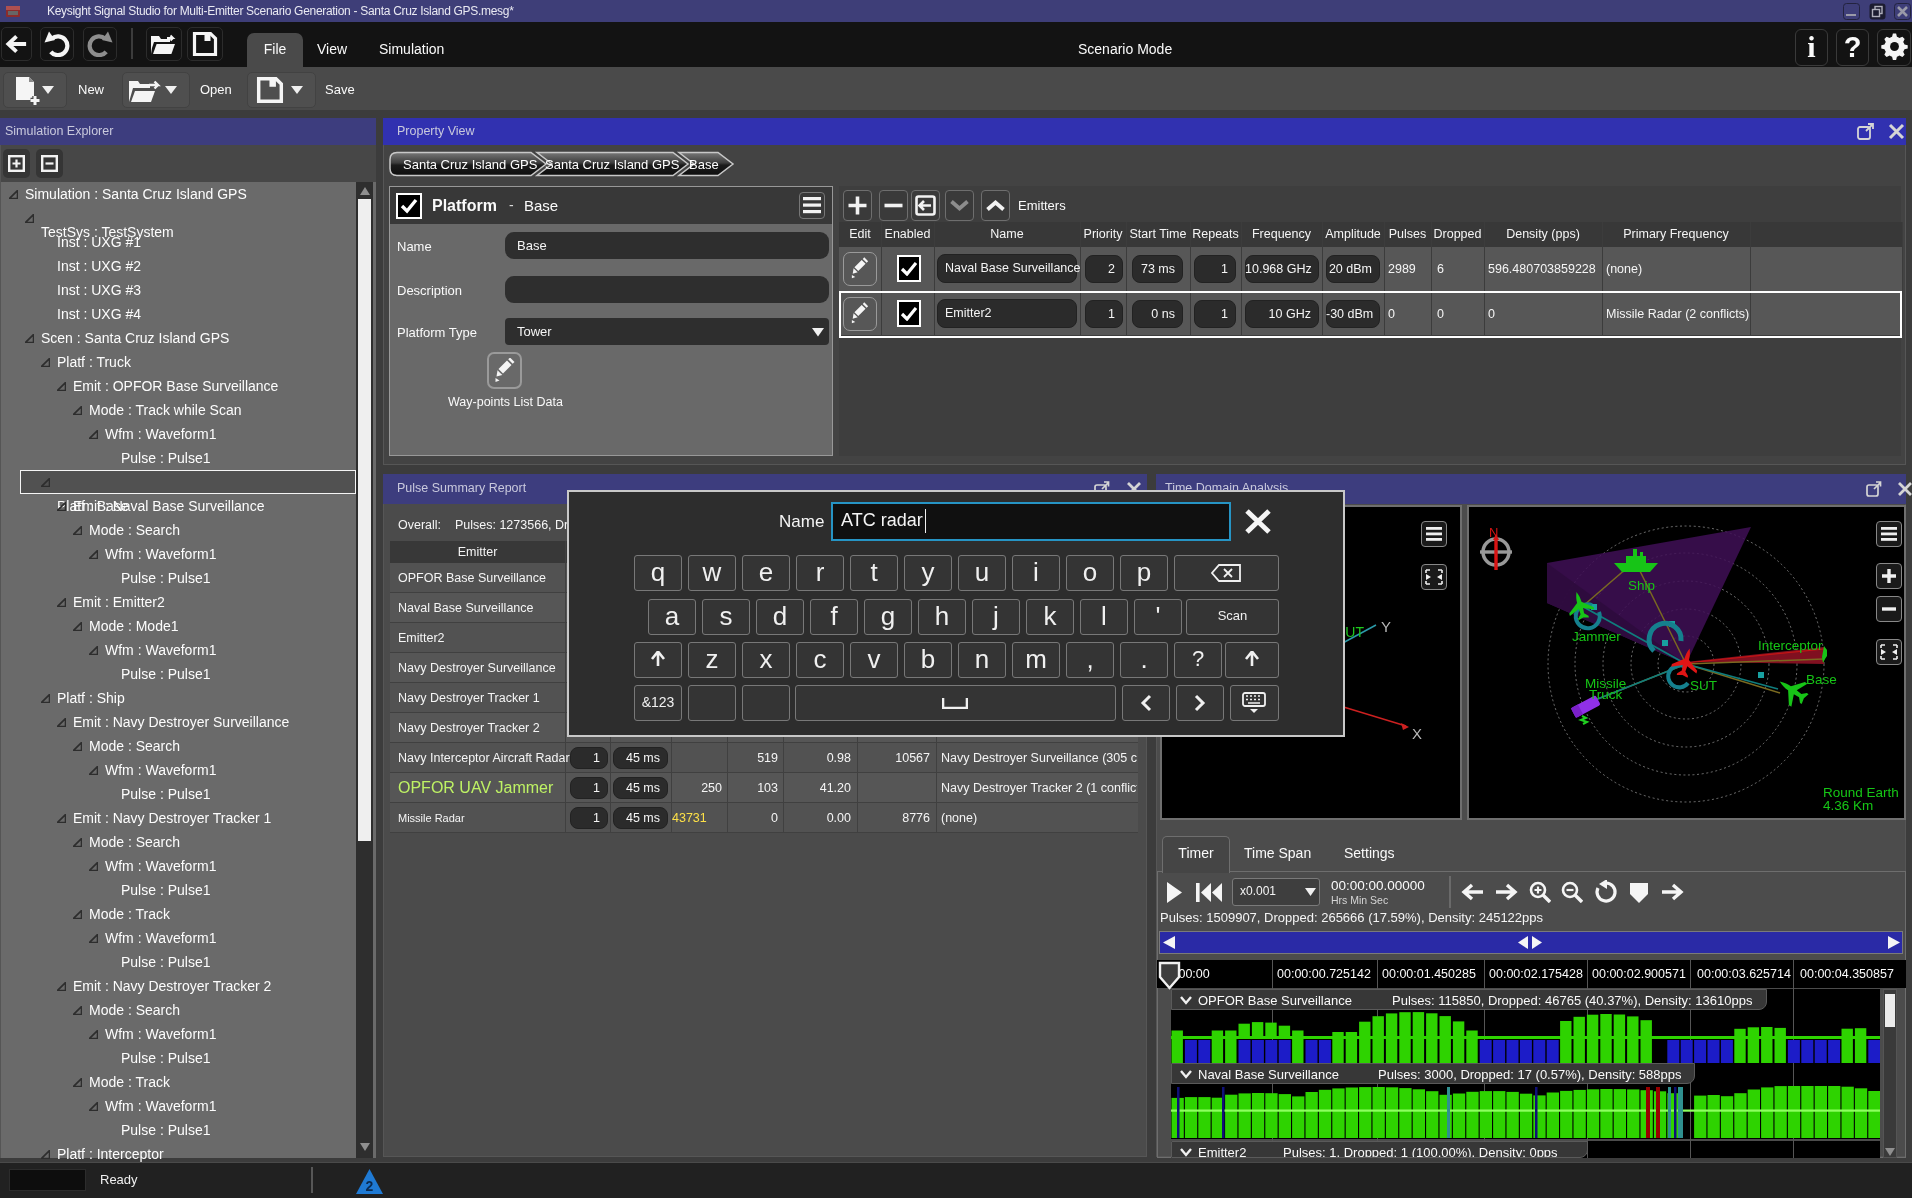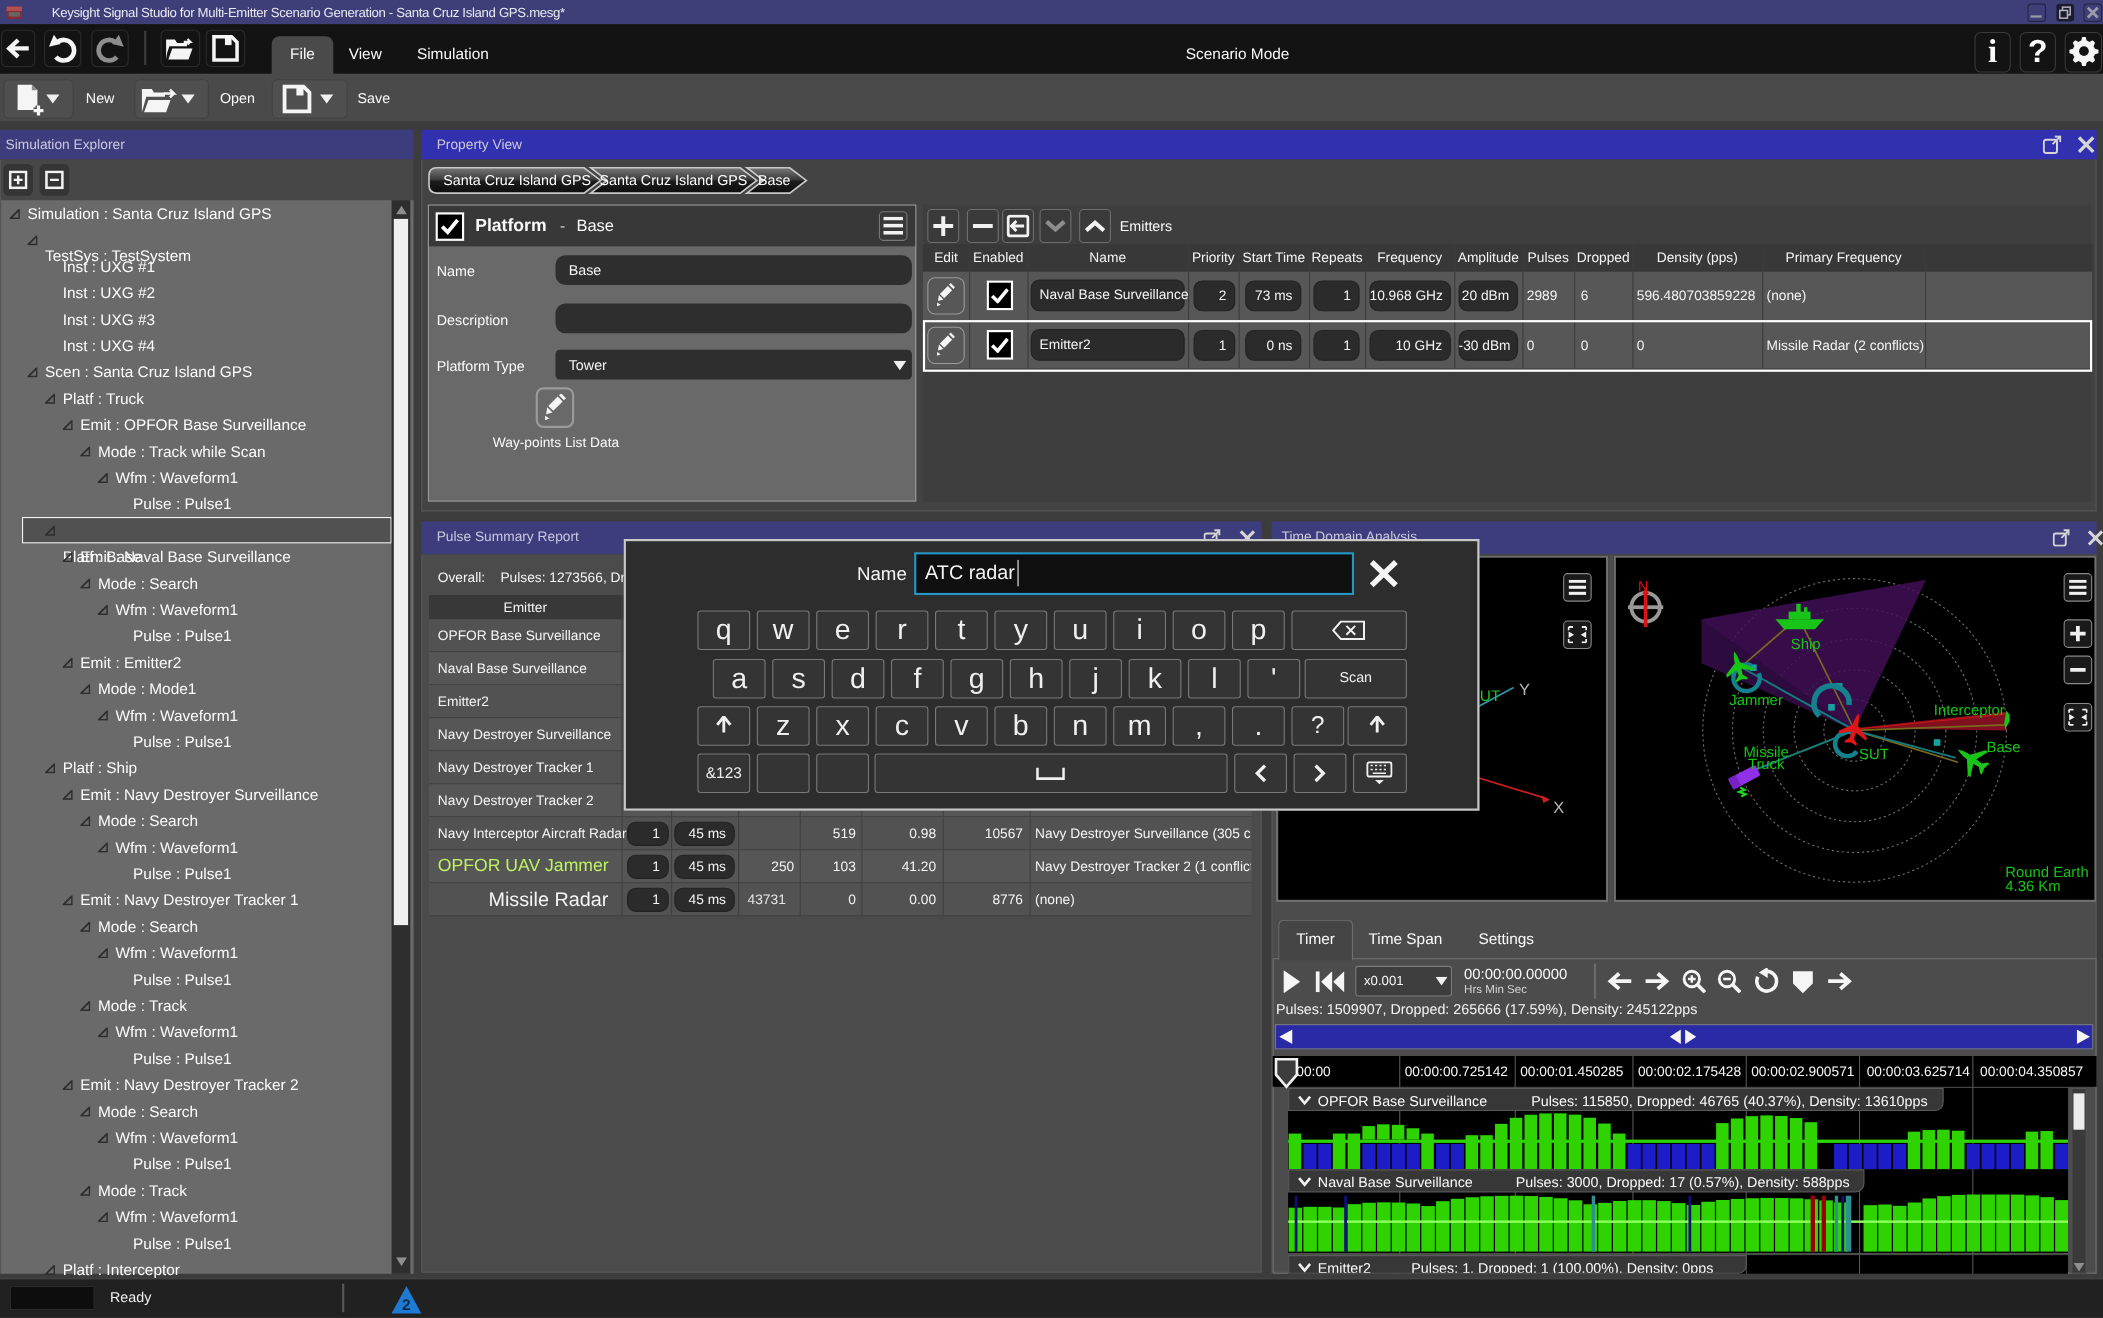--- a/index.html
+++ b/index.html
@@ -456,26 +456,26 @@
 <div class="abs" style="left:570px;top:777px;width:38px;height:22px;background:#2b2b2b;border-radius:8px;border:1px solid #222;"></div>
 <div class="abs" style="left:570px;top:777px;width:38px;height:22px;line-height:22px;font-size:12.5px;color:#f5f5f5;white-space:nowrap;text-align:right;padding-right:8px;">1</div>
 <div class="abs" style="left:613px;top:777px;width:55px;height:22px;background:#2b2b2b;border-radius:8px;border:1px solid #222;"></div>
 <div class="abs" style="left:613px;top:777px;width:55px;height:22px;line-height:22px;font-size:12.5px;color:#f5f5f5;white-space:nowrap;text-align:right;padding-right:8px;">45 ms</div>
 <div class="abs" style="left:672px;top:773px;width:50px;height:30px;line-height:30px;font-size:12.5px;color:#f5f5f5;white-space:nowrap;text-align:right;">250</div>
 <div class="abs" style="left:723px;top:773px;width:55px;height:30px;line-height:30px;font-size:12.5px;color:#f5f5f5;white-space:nowrap;text-align:right;">103</div>
 <div class="abs" style="left:779px;top:773px;width:72px;height:30px;line-height:30px;font-size:12.5px;color:#f5f5f5;white-space:nowrap;text-align:right;">41.20</div>
 <div class="abs" style="left:858px;top:773px;width:72px;height:30px;line-height:30px;font-size:12.5px;color:#f5f5f5;white-space:nowrap;text-align:right;margin-top:23px;">36</div>
 <div class="abs" style="left:941px;top:773px;width:196px;height:30px;line-height:30px;font-size:12.5px;color:#f5f5f5;white-space:nowrap;overflow:hidden;">Navy Destroyer Tracker 2 (1 conflicts)</div>
 <div class="abs" style="left:390px;top:803px;width:748px;height:30px;background:#525252;border-bottom:1px solid #404040;"></div>
-<div class="abs" style="left:398px;top:803px;height:30px;line-height:30px;font-size:18px;color:#f5f5f5;white-space:nowrap;margin-left:46px;">Missile Radar</div>
+<div class="abs" style="left:398px;top:803px;height:30px;line-height:30px;font-size:11px;color:#f5f5f5;white-space:nowrap;">Missile Radar</div>
 <div class="abs" style="left:570px;top:807px;width:38px;height:22px;background:#2b2b2b;border-radius:8px;border:1px solid #222;"></div>
 <div class="abs" style="left:570px;top:807px;width:38px;height:22px;line-height:22px;font-size:12.5px;color:#f5f5f5;white-space:nowrap;text-align:right;padding-right:8px;">1</div>
 <div class="abs" style="left:613px;top:807px;width:55px;height:22px;background:#2b2b2b;border-radius:8px;border:1px solid #222;"></div>
 <div class="abs" style="left:613px;top:807px;width:55px;height:22px;line-height:22px;font-size:12.5px;color:#f5f5f5;white-space:nowrap;text-align:right;padding-right:8px;">45 ms</div>
-<div class="abs" style="left:672px;top:803px;width:50px;height:30px;line-height:30px;font-size:12.5px;color:#e5e5e5;white-space:nowrap;text-align:center;">43731</div>
+<div class="abs" style="left:672px;top:803px;width:50px;height:30px;line-height:30px;font-size:12.5px;color:#fde047;white-space:nowrap;text-align:left;">43731</div>
 <div class="abs" style="left:723px;top:803px;width:55px;height:30px;line-height:30px;font-size:12.5px;color:#f5f5f5;white-space:nowrap;text-align:right;">0</div>
 <div class="abs" style="left:779px;top:803px;width:72px;height:30px;line-height:30px;font-size:12.5px;color:#f5f5f5;white-space:nowrap;text-align:right;">0.00</div>
 <div class="abs" style="left:858px;top:803px;width:72px;height:30px;line-height:30px;font-size:12.5px;color:#f5f5f5;white-space:nowrap;text-align:right;">8776</div>
 <div class="abs" style="left:941px;top:803px;width:196px;height:30px;line-height:30px;font-size:12.5px;color:#f5f5f5;white-space:nowrap;overflow:hidden;">(none)</div>
 <div class="abs" style="left:565px;top:541px;width:1px;height:292px;background:#404040;"></div>
 <div class="abs" style="left:610px;top:541px;width:1px;height:292px;background:#404040;"></div>
 <div class="abs" style="left:671px;top:541px;width:1px;height:292px;background:#404040;"></div>
 <div class="abs" style="left:727px;top:541px;width:1px;height:292px;background:#404040;"></div>
 <div class="abs" style="left:783px;top:541px;width:1px;height:292px;background:#404040;"></div>
 <div class="abs" style="left:857px;top:541px;width:1px;height:292px;background:#404040;"></div>

